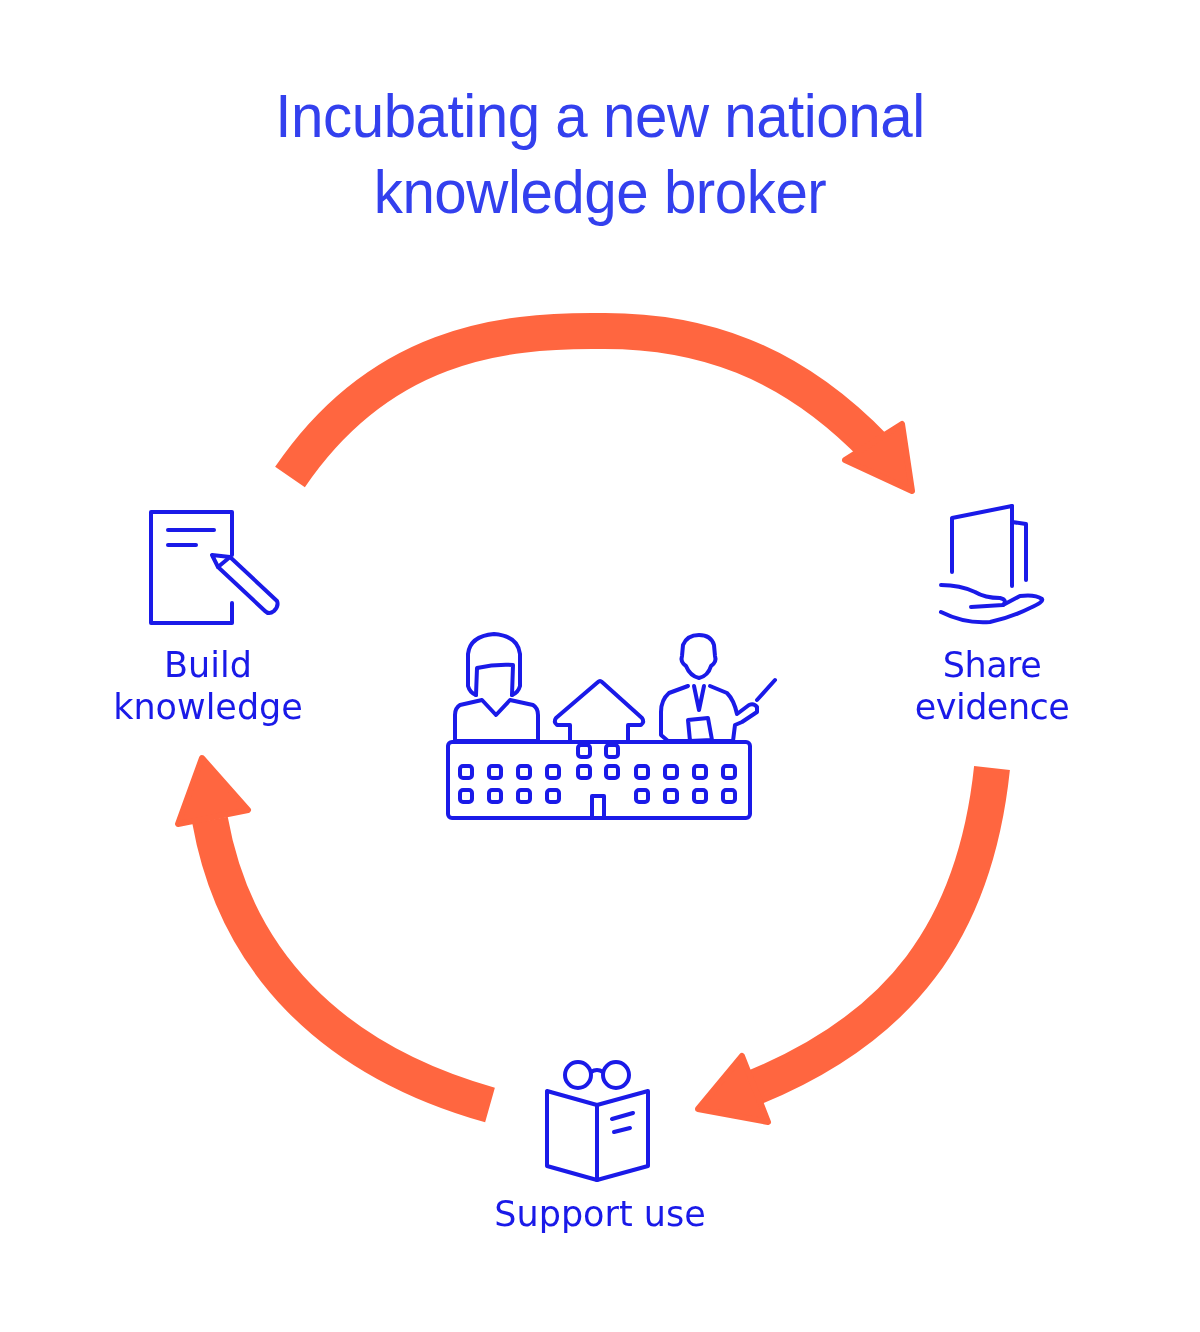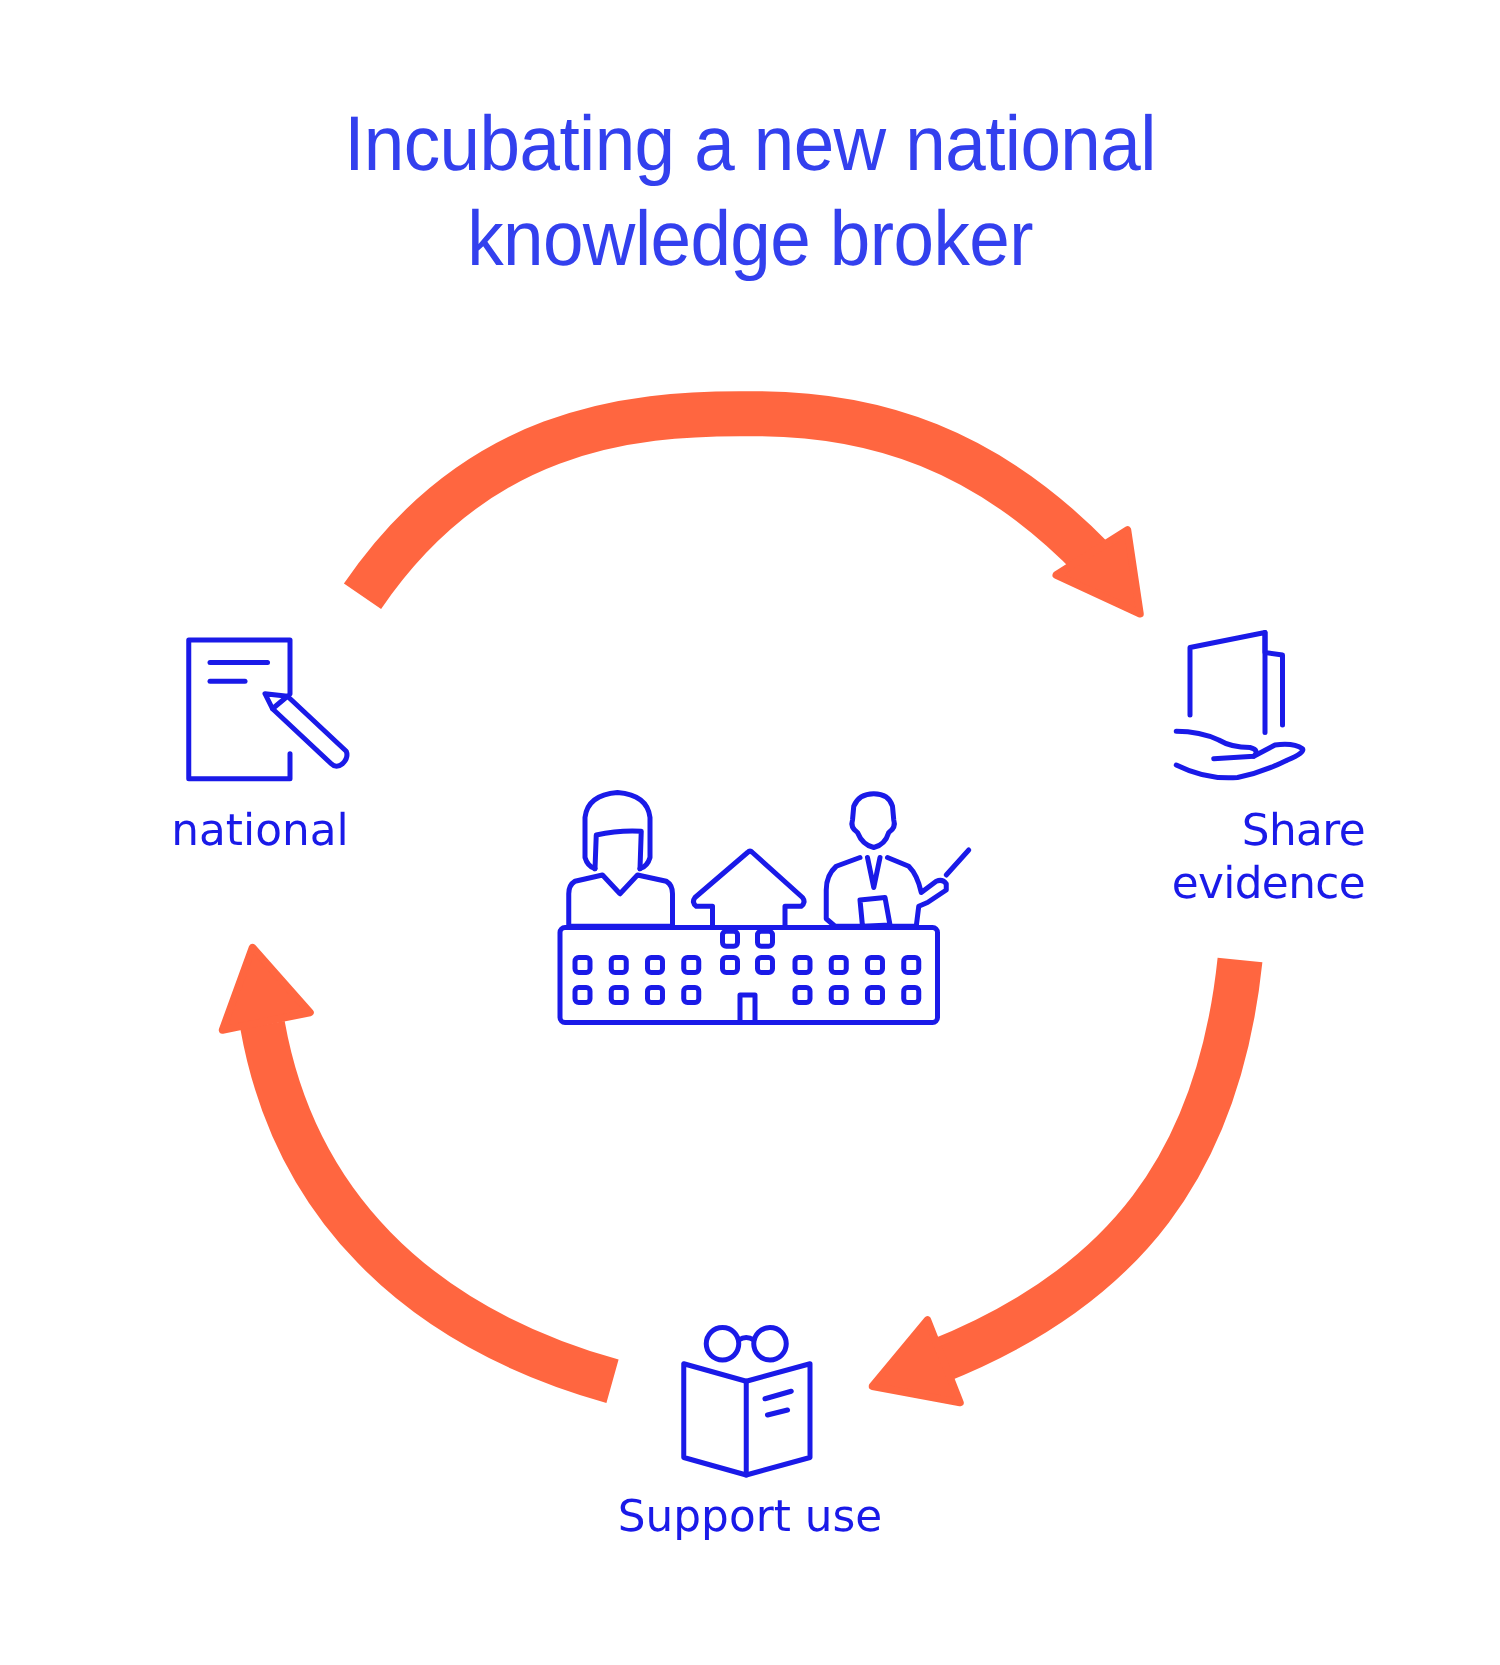--- a/index.html
+++ b/index.html
@@ -40,21 +40,21 @@
       position: absolute;
       color: #1a1ae8;
       font-family: "DejaVu Sans", sans-serif;
       font-size: 35px;
       line-height: 42px;
       text-align: center;
       font-weight: normal;
     }
     .label span { display: block; }
     .label-build { left: 88px; top: 644px; width: 240px; }
-    .label-share { left: 852px; top: 644px; width: 240px; letter-spacing: -0.5px; text-align: right; }
+    .label-share { left: 872px; top: 644px; width: 240px; letter-spacing: -0.5px; }
     .label-support { left: 440px; top: 1193px; width: 320px; }
   </style>
 </head>
 <body>
 
 <div class="title">
   <span>Incubating a new national</span>
   <span>knowledge broker</span>
 </div>
 
@@ -145,21 +145,22 @@
       <rect x="547" y="790" width="12" height="12" rx="3"></rect>
       <rect x="636" y="790" width="12" height="12" rx="3"></rect>
       <rect x="665" y="790" width="12" height="12" rx="3"></rect>
       <rect x="694" y="790" width="12" height="12" rx="3"></rect>
       <rect x="723" y="790" width="12" height="12" rx="3"></rect>
     </g>
   </g>
 </svg>
 
 <div class="label label-build">
-  <span>national</span>
+  <span>Build</span>
+  <span>knowledge</span>
 </div>
 
 <div class="label label-share">
   <span>Share</span>
   <span>evidence</span>
 </div>
 
 <div class="label label-support">
   <span>Support use</span>
 </div>

